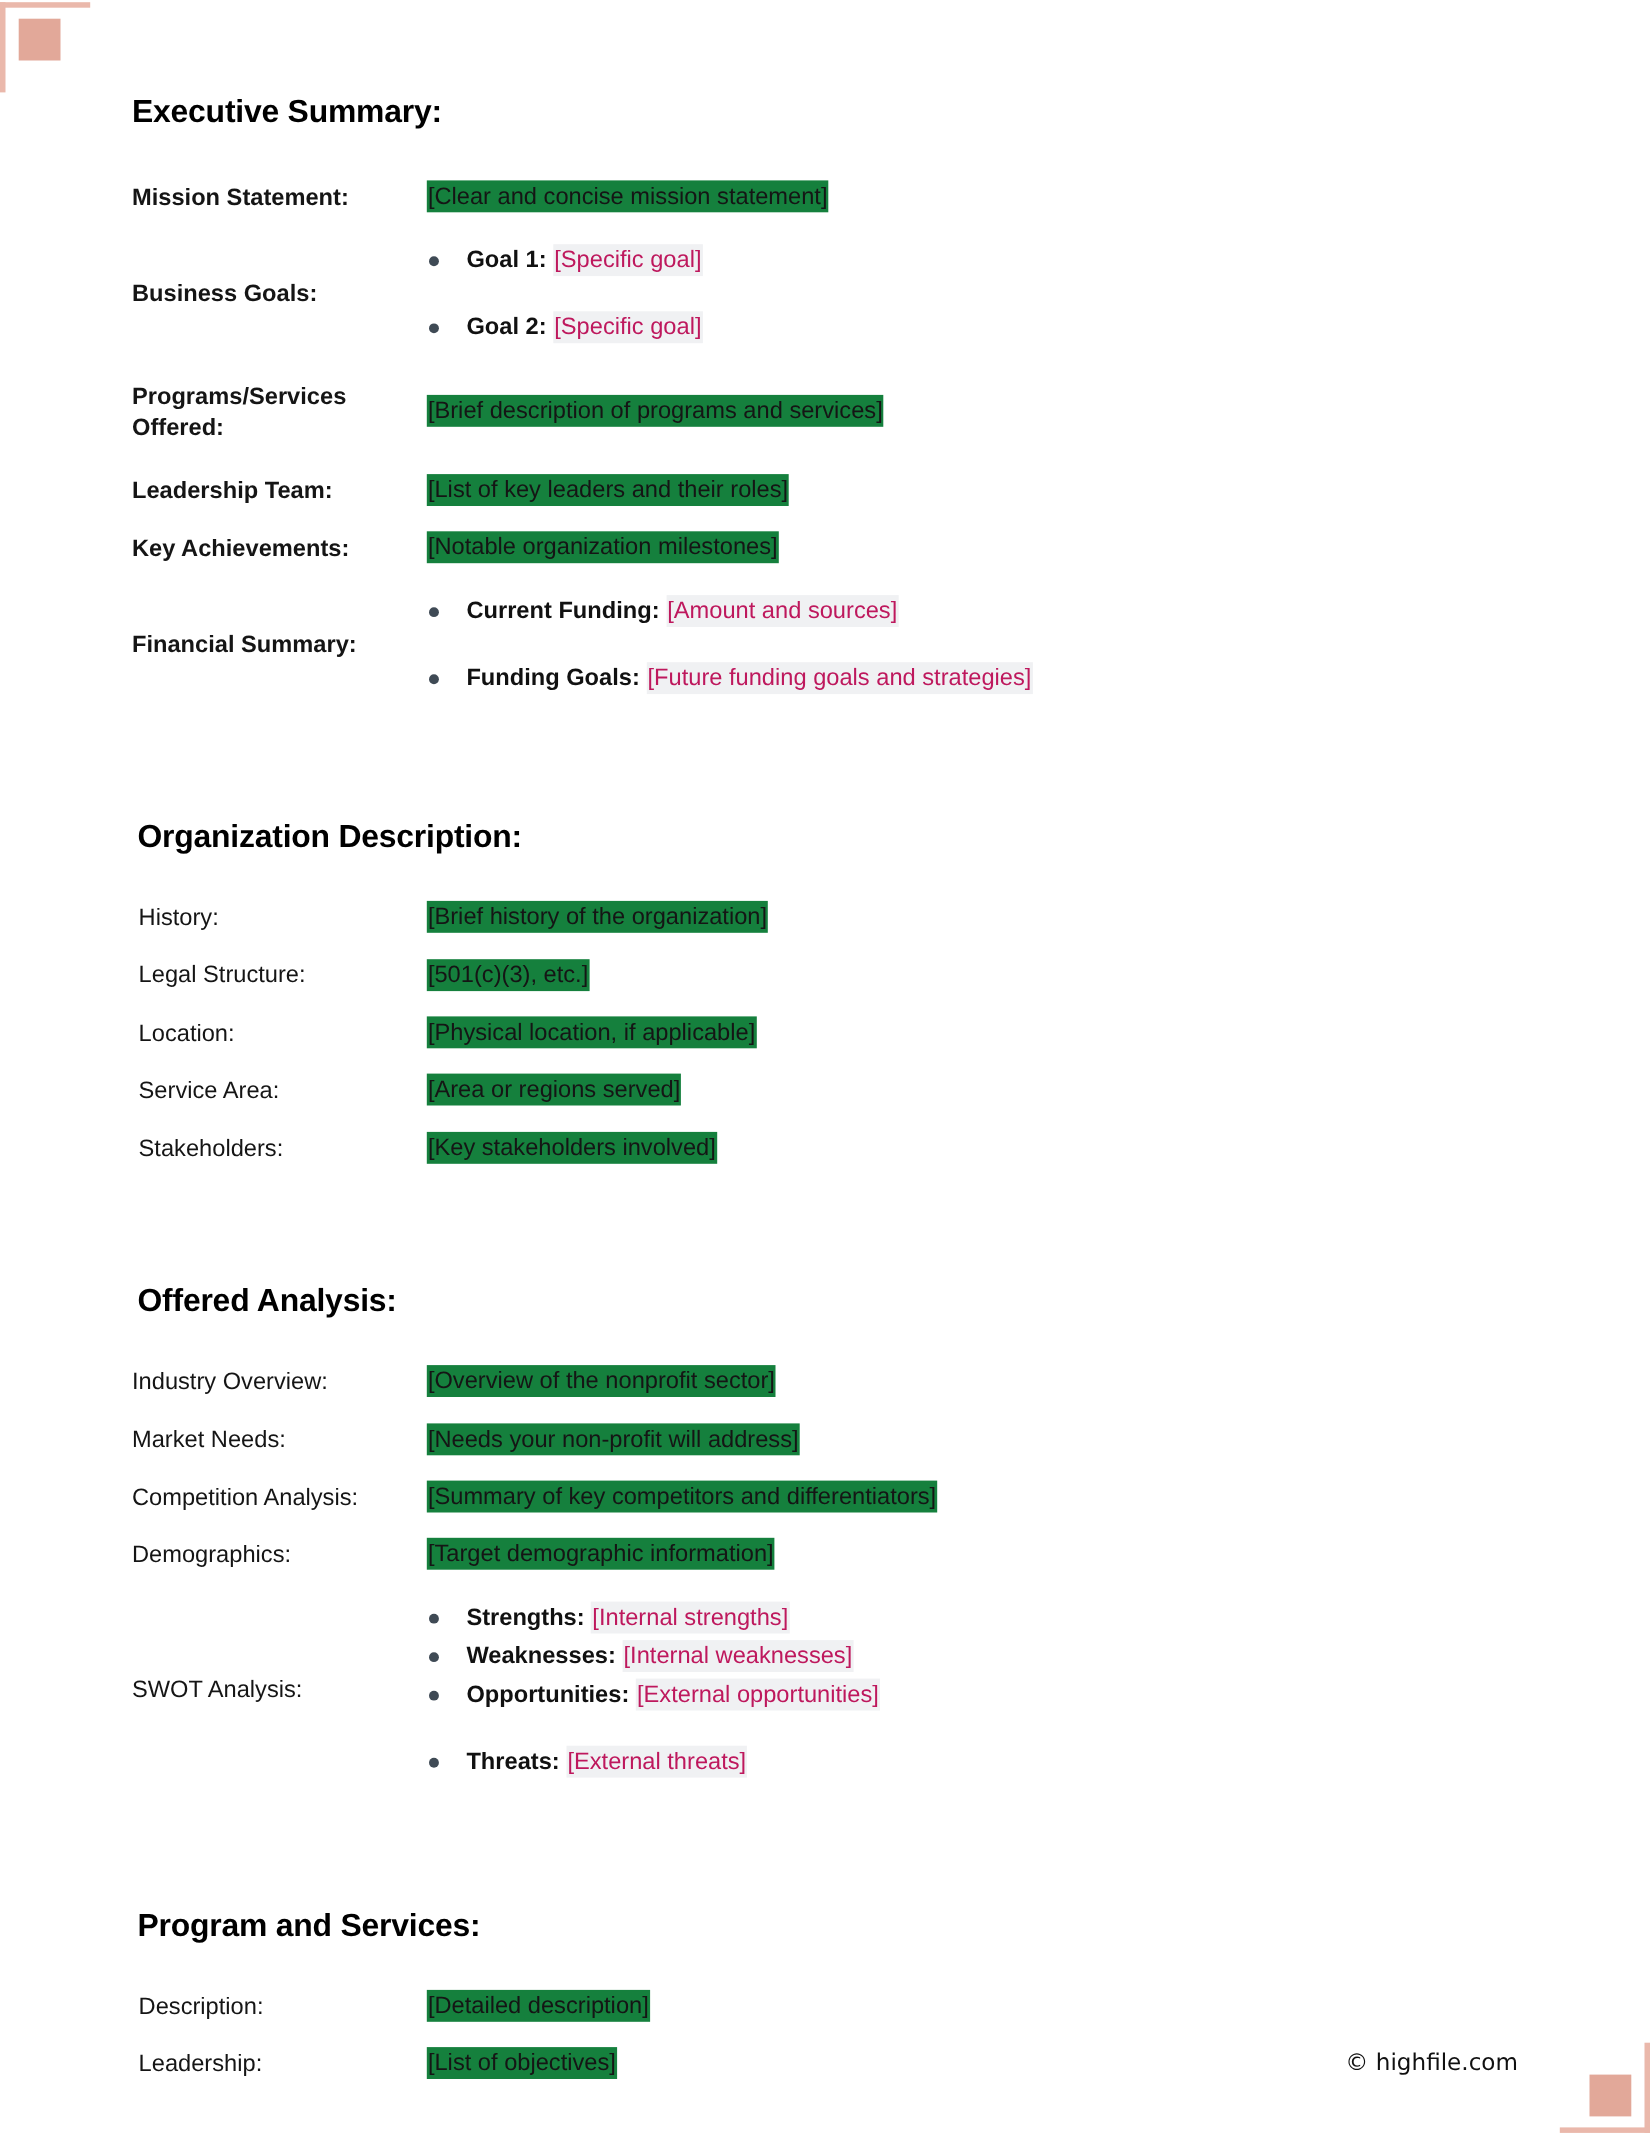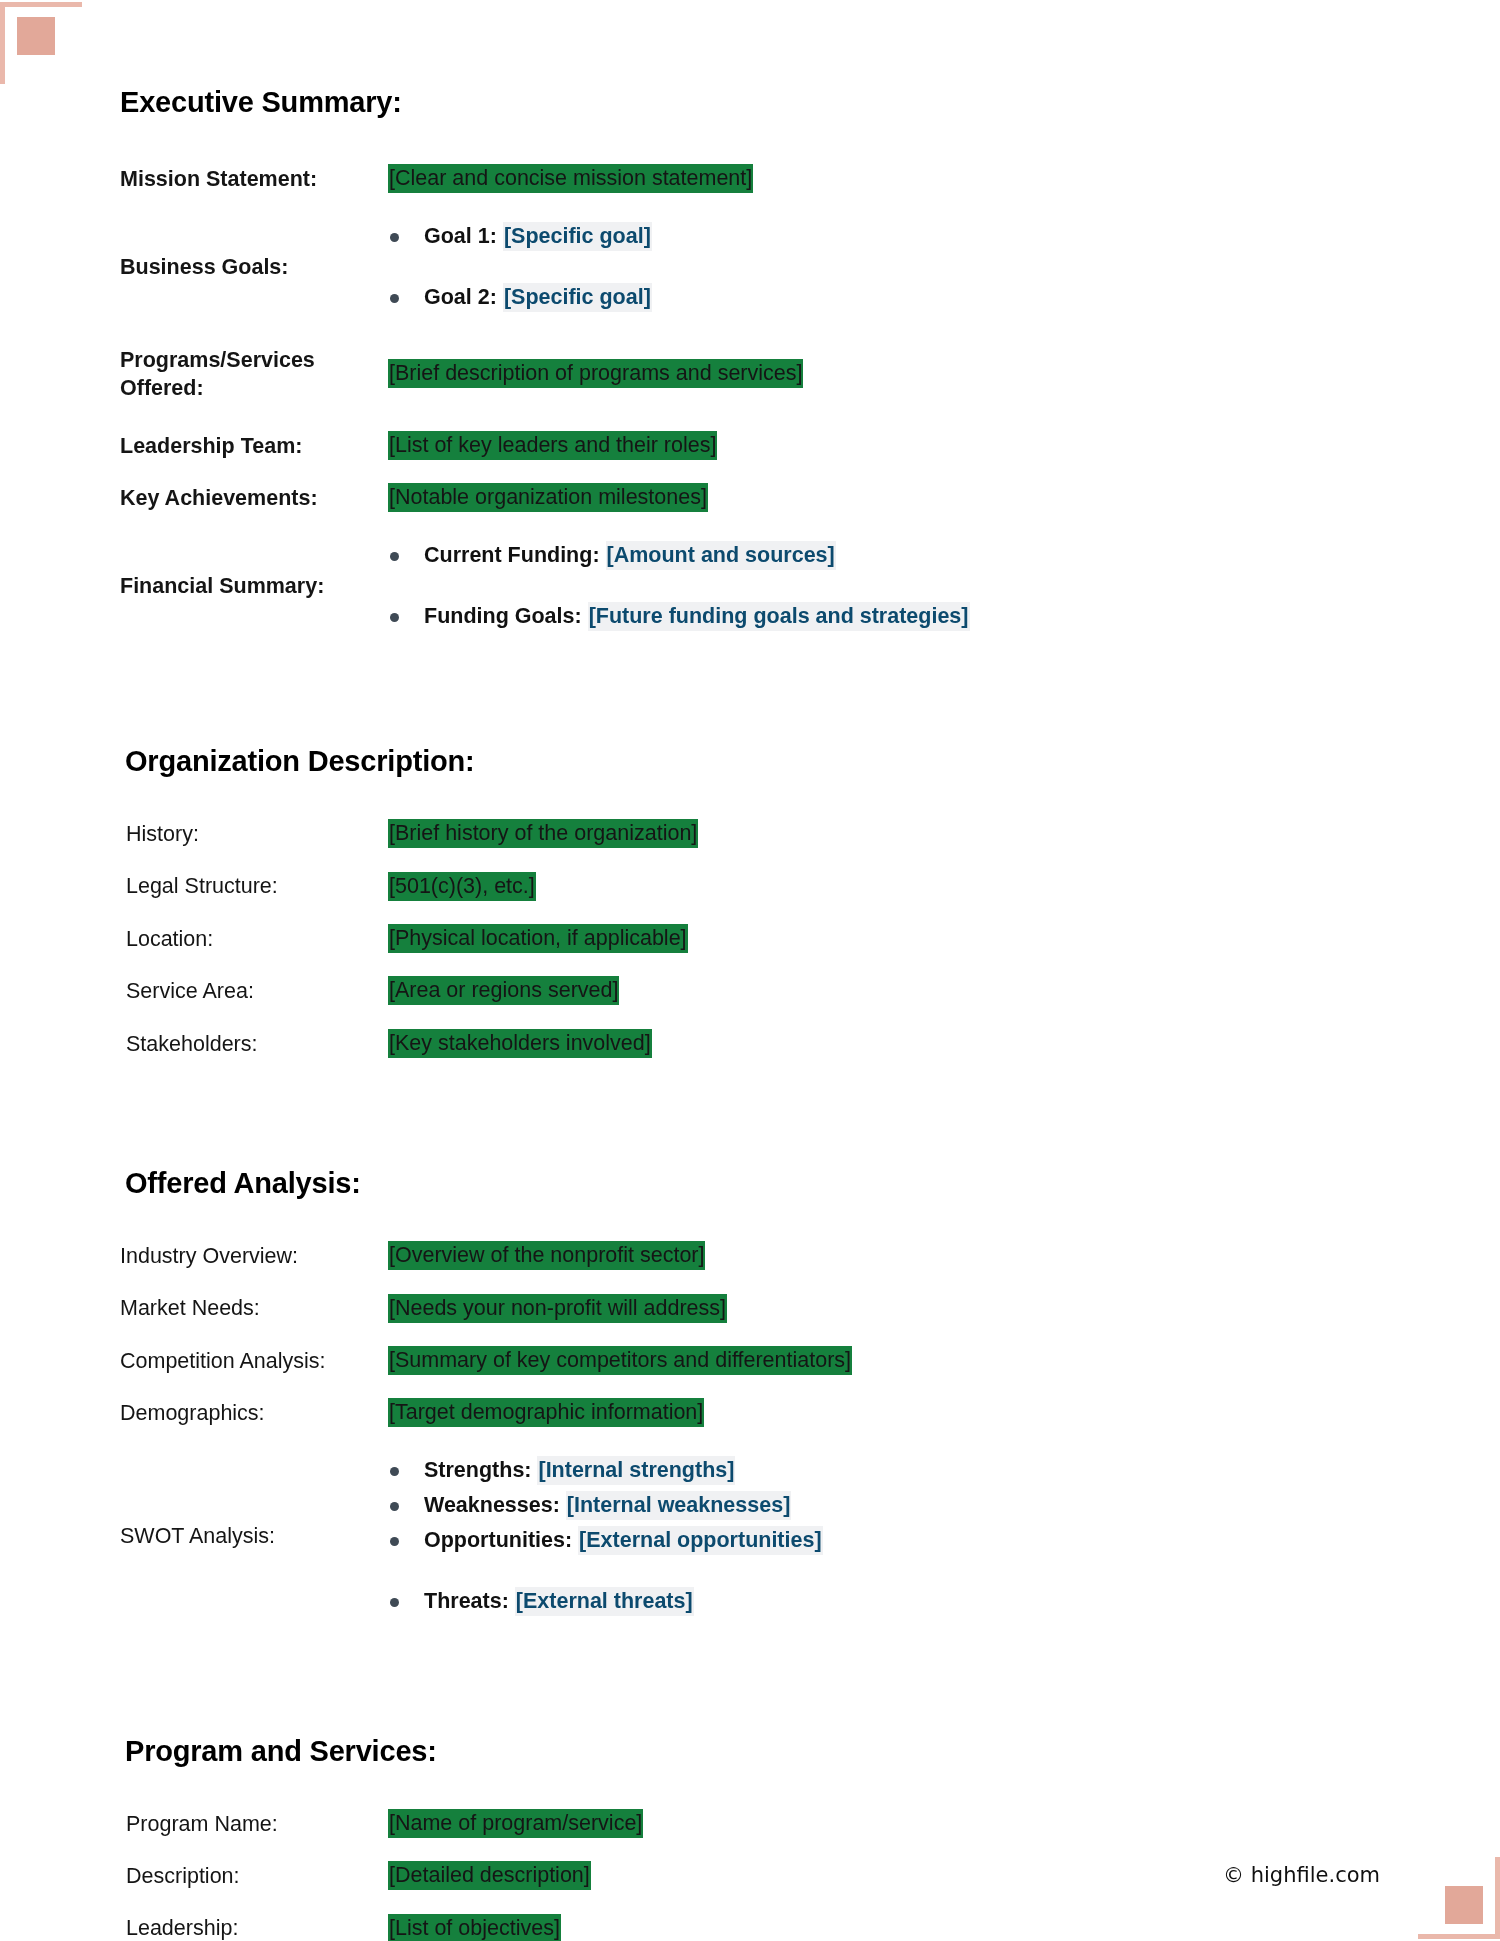--- a/index.html
+++ b/index.html
@@ -151,22 +151,22 @@
     width: 9px;
     height: 9px;
     border-radius: 50%;
     background: #3f4a55;
   }
   .b-label {
     font-weight: bold;
     color: #111111;
   }
   .b-value {
-    font-weight: bold;
-    color: #0c4a6e;
+    font-weight: normal;
+    color: #be185d;
     background: #f0f1f3;
     padding: 2px 1px 3px 1px;
   }
   tr.sp-md td { padding-top: 17px; padding-bottom: 17px; }
   tr.sp-sm td { padding-top: 12px; padding-bottom: 12px; }
   .gap-55 { height: 55px; }
   .gap-60 { height: 60px; }
 
   .footer {
     position: absolute;
@@ -388,28 +388,20 @@
       </table>
   </div>
 
   <div class="gap-60"></div>
 
   <div class="section">
     <h2 class="section-title title-other">Program and Services:</h2>
 
     <table class="rows">
       <tbody>
-          <tr class="sp-sm">
-        <td class="label-cell">
-          <span class="label plain" style="padding-left:6px">Program Name:</span>
-        </td>
-        <td class="value-cell offset-value">
-          <span class="value">[Name of program/service]</span>
-        </td>
-      </tr>
       <tr class="sp-sm">
         <td class="label-cell">
           <span class="label plain" style="padding-left:6px">Description:</span>
         </td>
         <td class="value-cell offset-value">
           <span class="value">[Detailed description]</span>
         </td>
       </tr>
       <tr class="sp-sm">
         <td class="label-cell">

